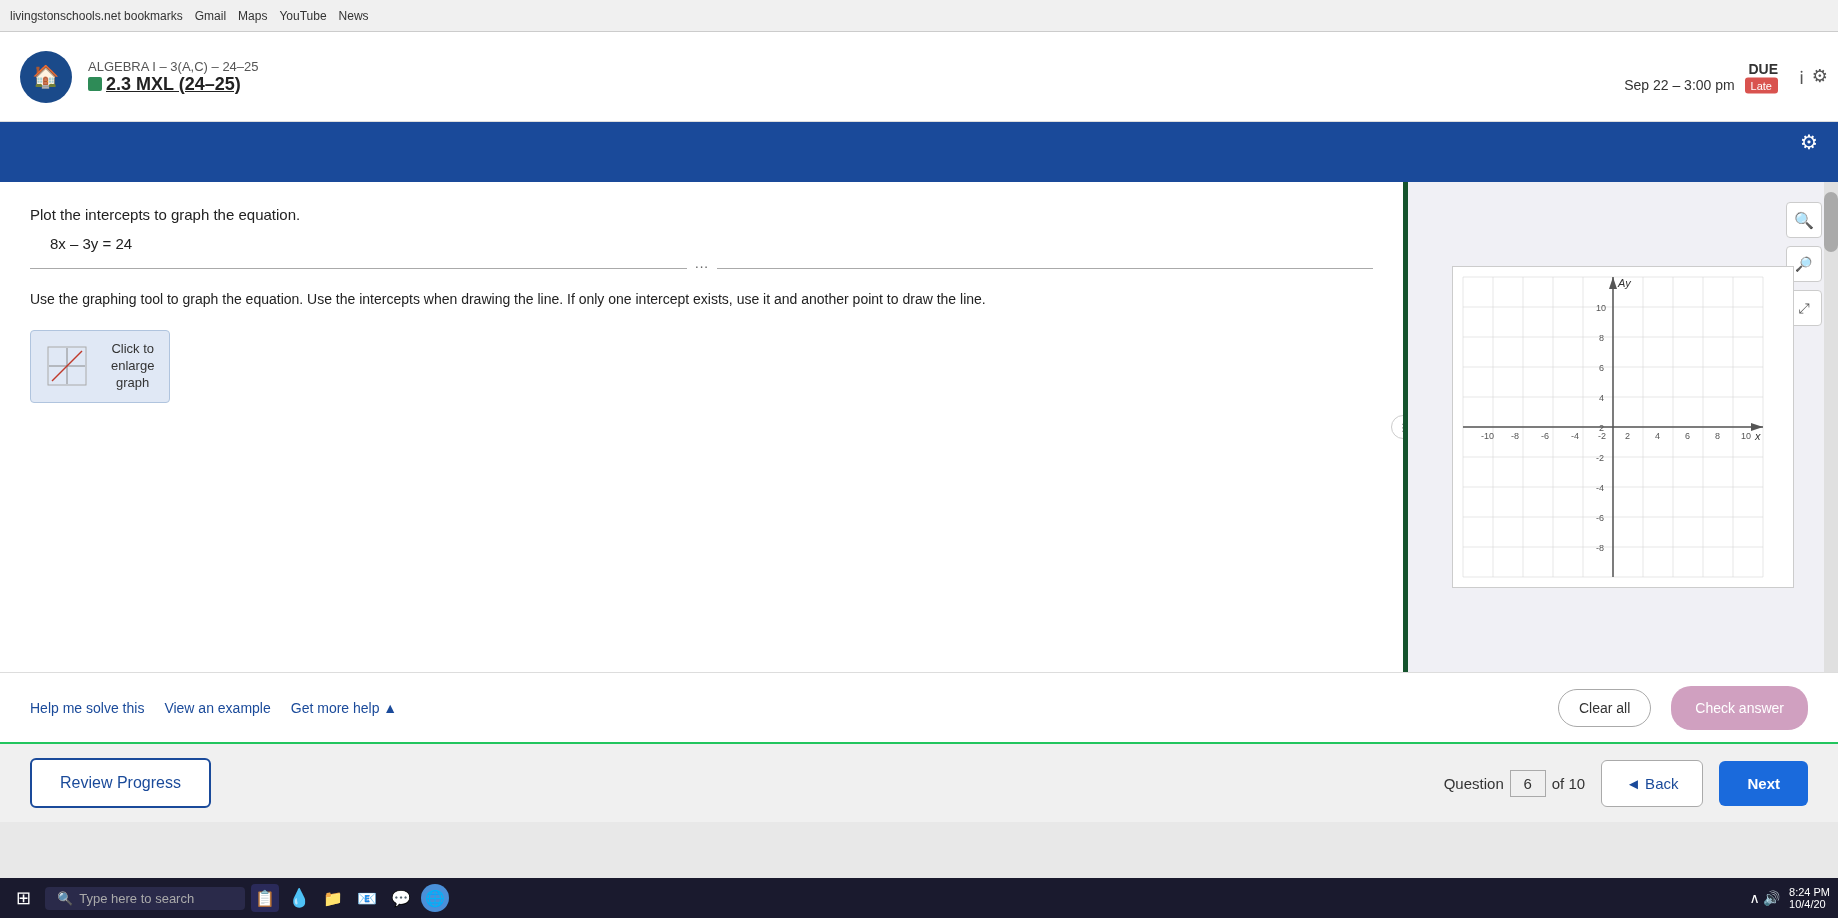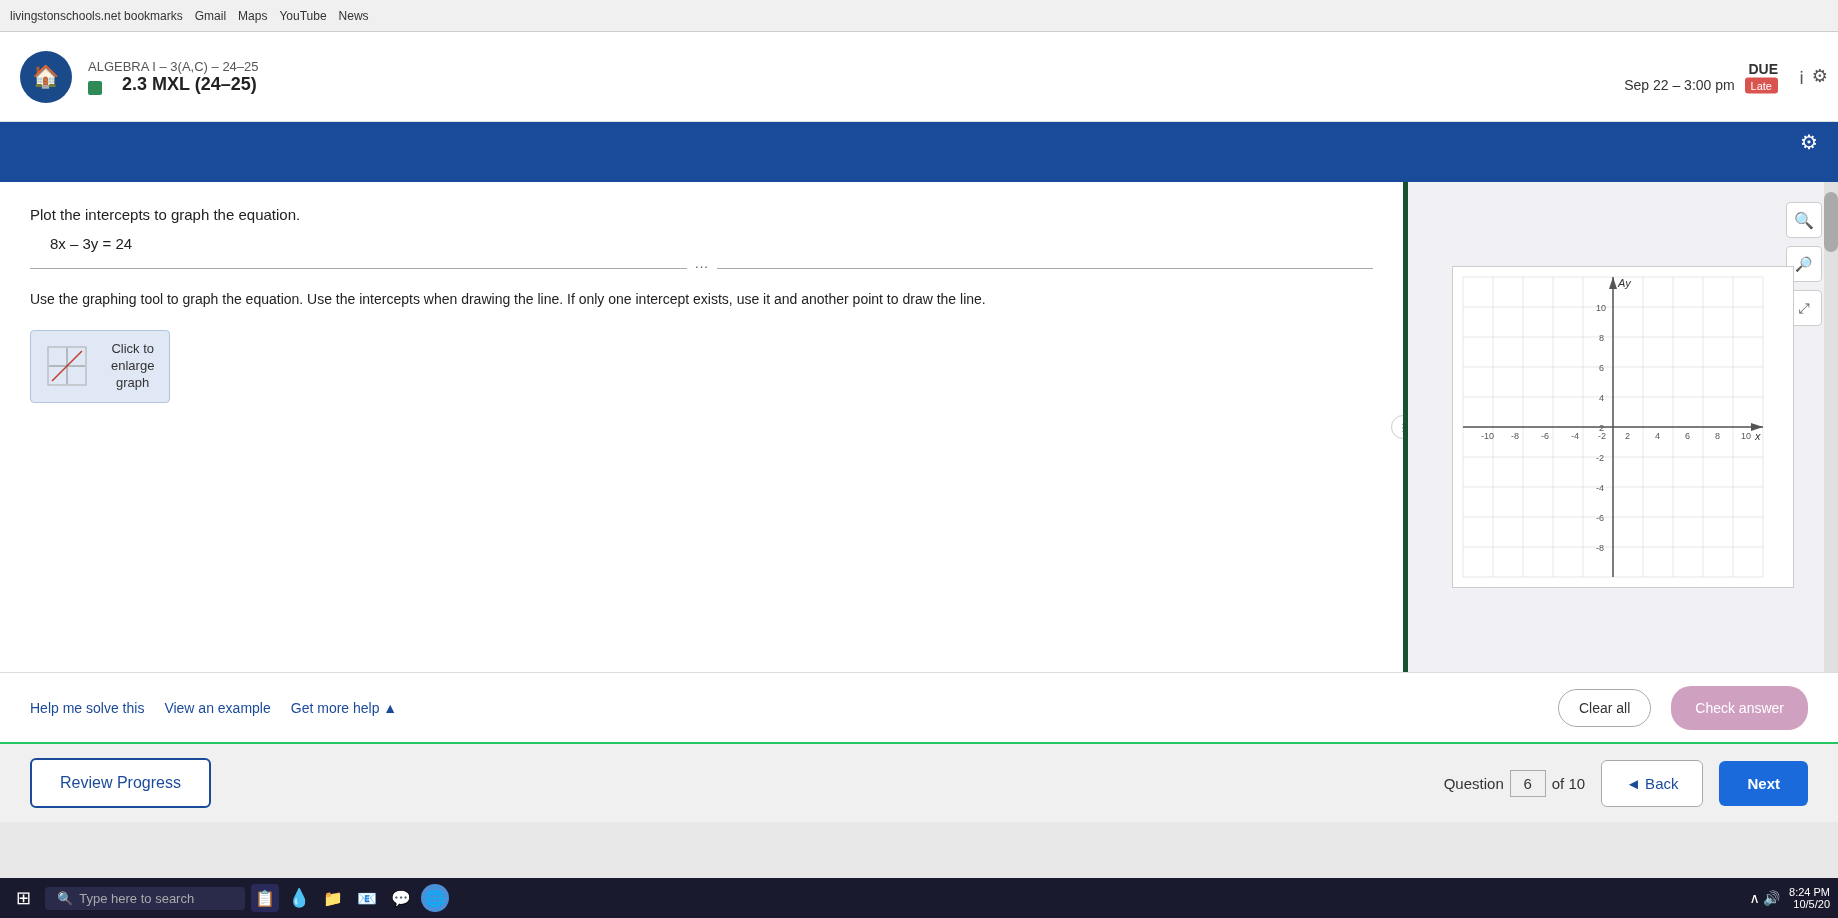--- a/index.html
+++ b/index.html
@@ -50,22 +50,23 @@
     }
     .course-title {
       font-size: 13px;
       color: #555;
     }
     .assignment-title {
       font-size: 18px;
       font-weight: bold;
       color: #222;
       display: flex;
-      align-items: flex-end;
-      gap: 20px;
+      align-items: center;
+      gap: 4px;
+      text-decoration: underline;
     }
     .green-dot {
       width: 14px;
       height: 14px;
       background: #2e8b57;
       border-radius: 2px;
       display: inline-block;
     }
     .header-right {
       position: absolute;
@@ -392,21 +393,21 @@
       cursor: pointer;
     }
     .taskbar-right {
       margin-left: auto;
       display: flex;
       align-items: center;
       gap: 8px;
       color: white;
       font-size: 11px;
     }
-    .taskbar-time { text-align: right; }
+    .taskbar-time { text-align: left; }
 
     .scrollbar-right {
       position: absolute;
       right: 0;
       top: 0;
       width: 14px;
       height: 100%;
       background: #ddd;
     }
     .scrollbar-thumb {
@@ -594,16 +595,16 @@
     <div class="taskbar-icon" style="font-size:18px;">💧</div>
     <div class="taskbar-icon">📁</div>
     <div class="taskbar-icon">📧</div>
     <div class="taskbar-icon">💬</div>
     <div class="taskbar-icon" style="background:#4a90d9;border-radius:50%;">🌐</div>
   </div>
   <div class="taskbar-right">
     <span style="font-size:14px;">∧ 🔊</span>
     <div class="taskbar-time">
       <div>8:24 PM</div>
-      <div>10/5/20</div>
+      <div>10/4/20</div>
     </div>
   </div>
 </div>
 
 </body></html>

